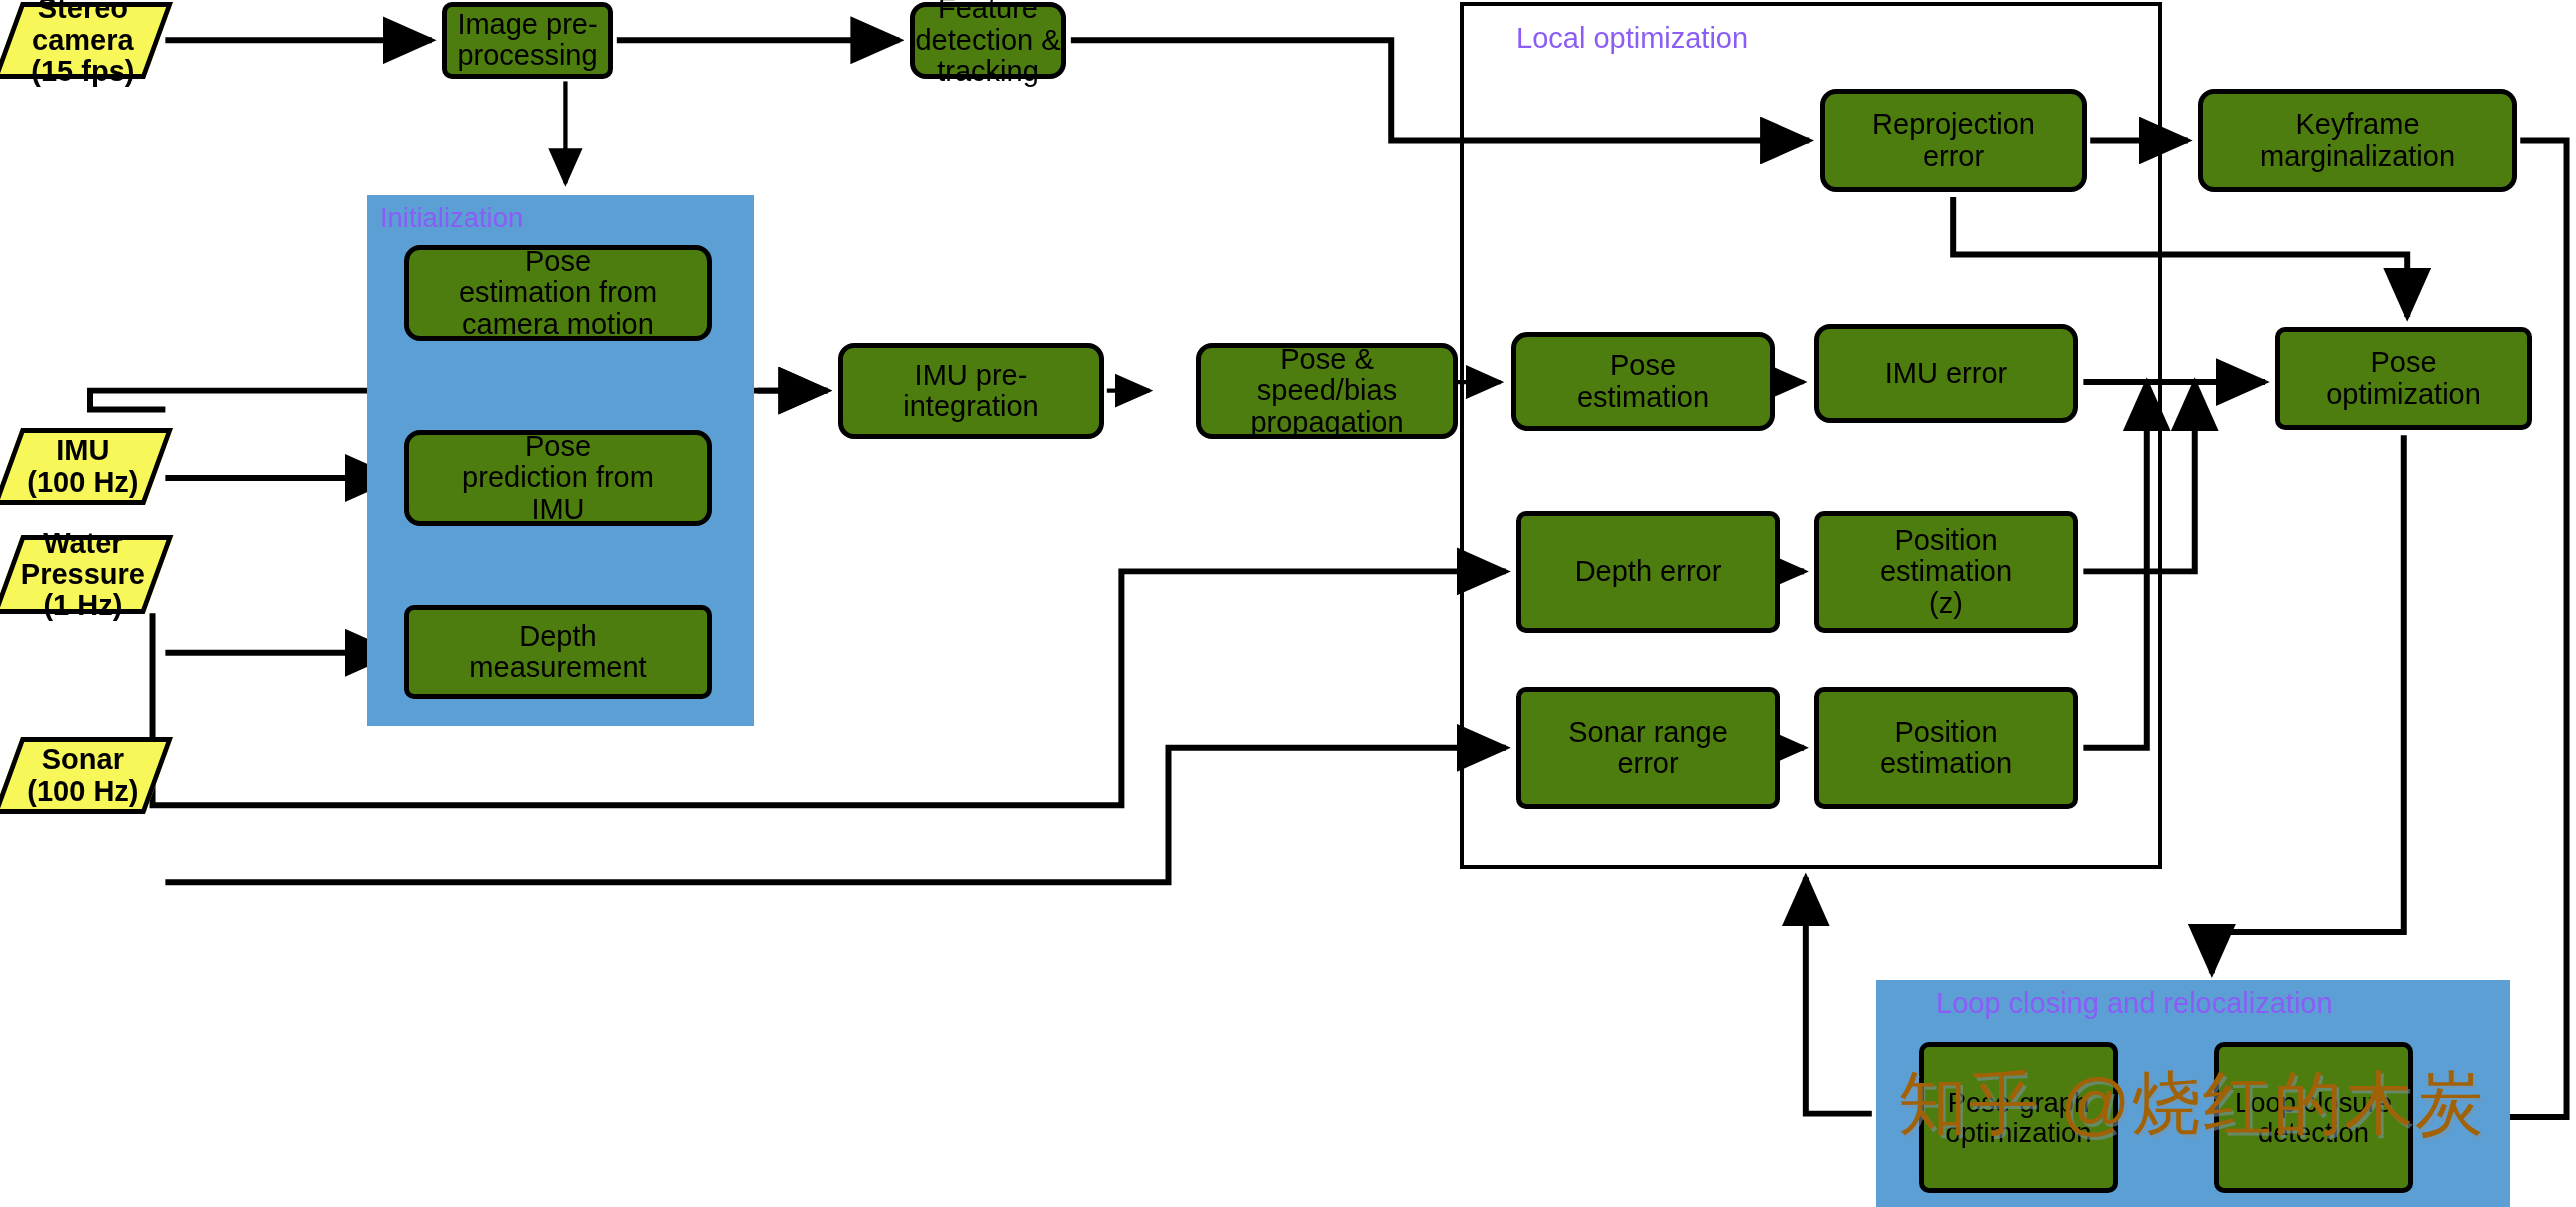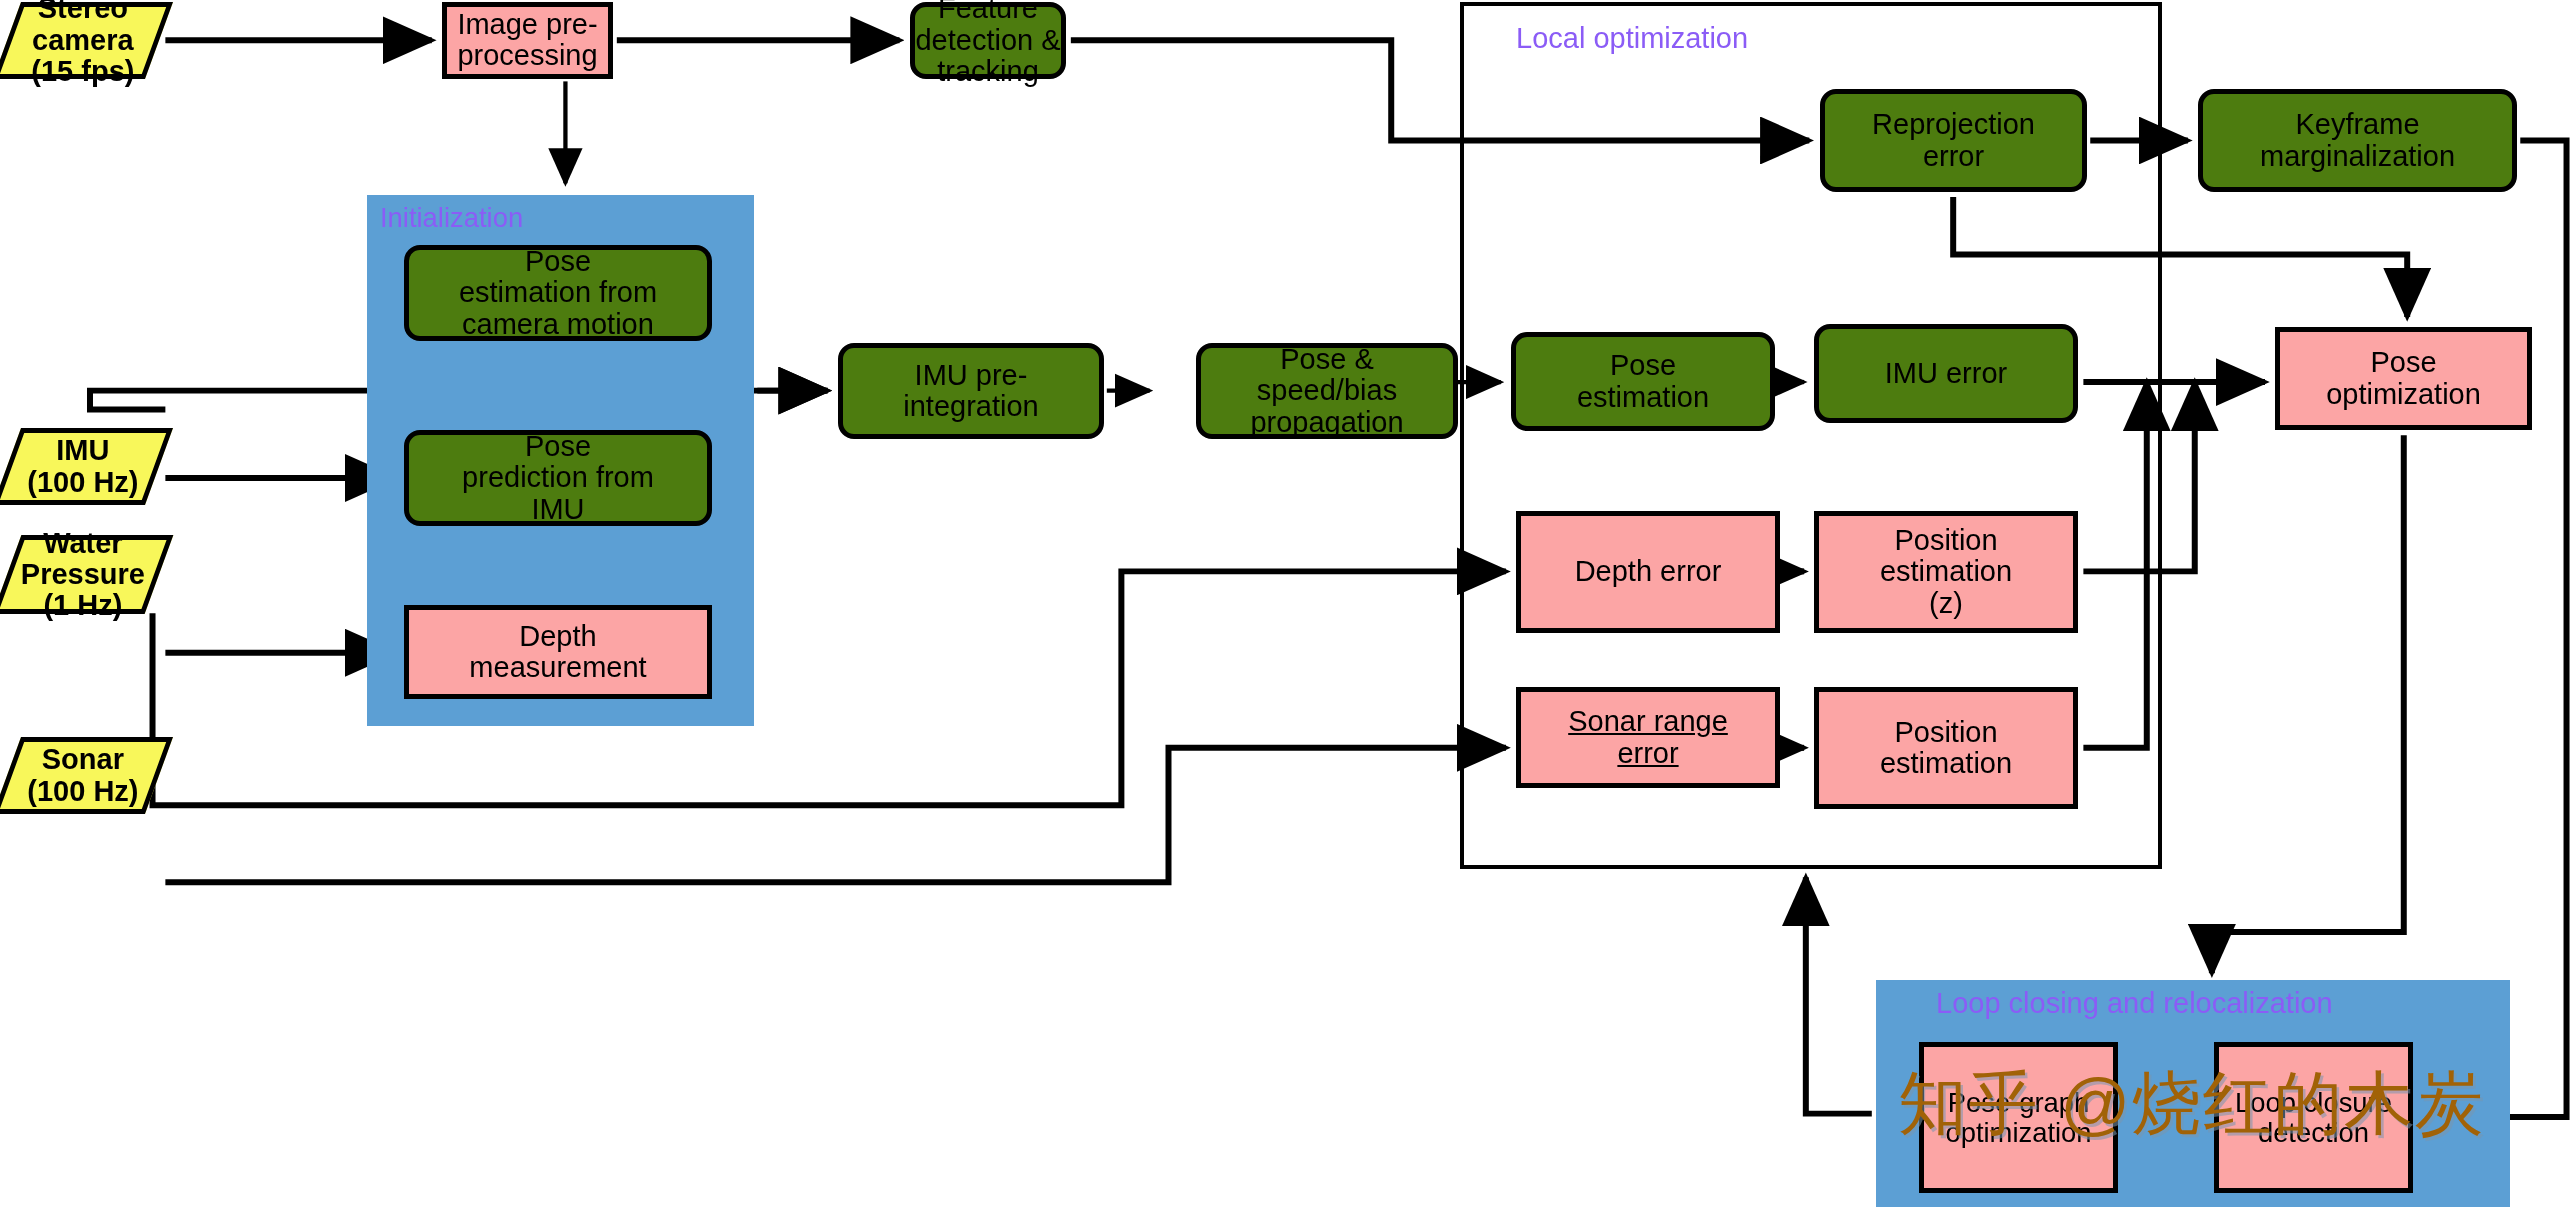--- a/index.html
+++ b/index.html
@@ -18,21 +18,21 @@
     box-sizing:border-box;
     display:flex;align-items:center;justify-content:center;
     text-align:center;
     color:#000000;
     line-height:1.08;
     border:5.1px solid #000000;
     white-space:pre-line;
     z-index:3;
   }
   .green{background:#4d7c0f;border-radius:16px;}
-  .blue {background:#fca5a5;}
+  .blue {background:#4d7c0f;border-radius:10px;}
 
   .para{
     position:absolute;
     display:flex;align-items:center;justify-content:center;
     text-align:center;
     color:#000;
     line-height:1.08;
     z-index:3;
     white-space:pre-line;
     font-weight:bold;
@@ -167,21 +167,21 @@
 error</div>
   <div class="node green" style="left:2198px;top:89px;width:319px;height:103px;font-size:29px;">Keyframe
 marginalization</div>
   <div class="node green" style="left:1511px;top:332px;width:264px;height:99px;font-size:29px;">Pose
 estimation</div>
   <div class="node green" style="left:1814px;top:324px;width:264px;height:99px;font-size:29px;">IMU error</div>
   <div class="node blue" style="left:1516px;top:511px;width:264px;height:122px;font-size:29px;">Depth error</div>
   <div class="node blue" style="left:1814px;top:511px;width:264px;height:122px;font-size:29px;">Position
 estimation
 (z)</div>
-  <div class="node blue" style="left:1516px;top:687px;width:264px;height:101px;font-size:29px;text-decoration:underline;">Sonar range
+  <div class="node blue" style="left:1516px;top:687px;width:264px;height:122px;font-size:29px;">Sonar range
 error</div>
   <div class="node blue" style="left:1814px;top:687px;width:264px;height:122px;font-size:29px;">Position
 estimation</div>
   <div class="node blue" style="left:2275px;top:327px;width:257px;height:103px;font-size:29px;">Pose
 optimization</div>
   <div class="node blue" style="left:1919px;top:1042px;width:199px;height:151px;font-size:27.4px;">Pose-graph
 optimization</div>
   <div class="node blue" style="left:2214px;top:1042px;width:199px;height:151px;font-size:27.4px;">Loop closure
 detection</div>
 

